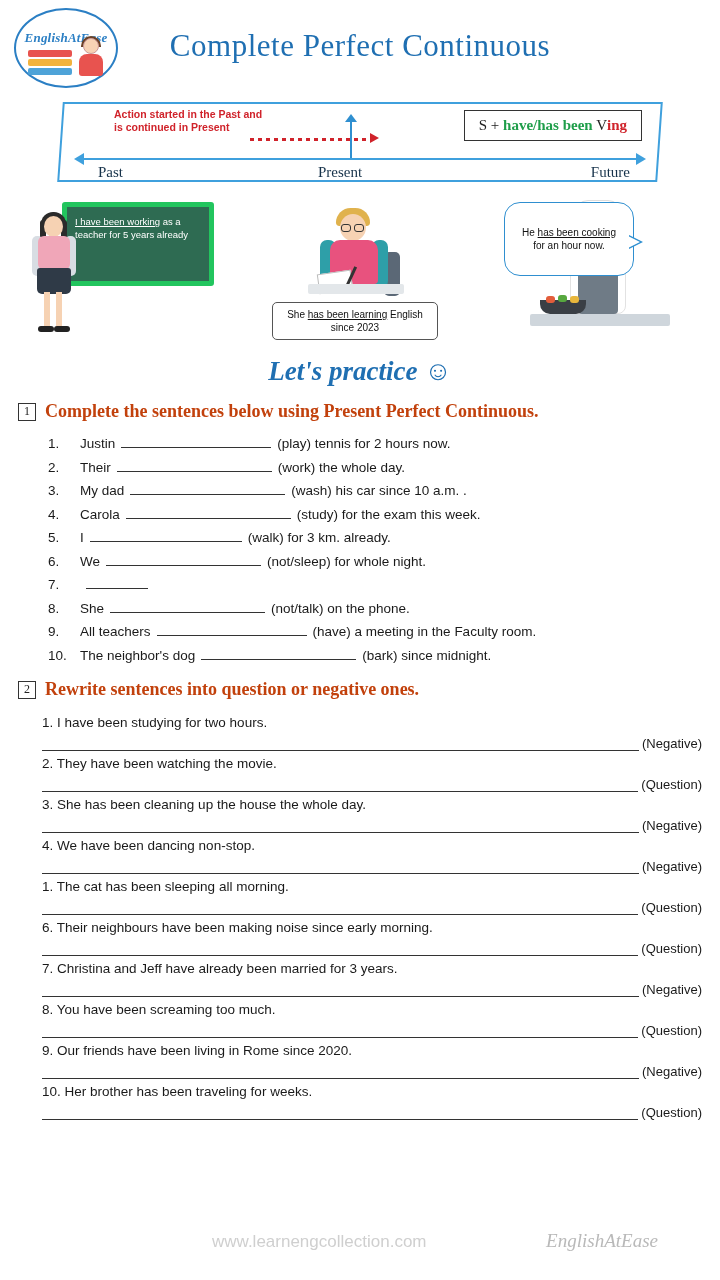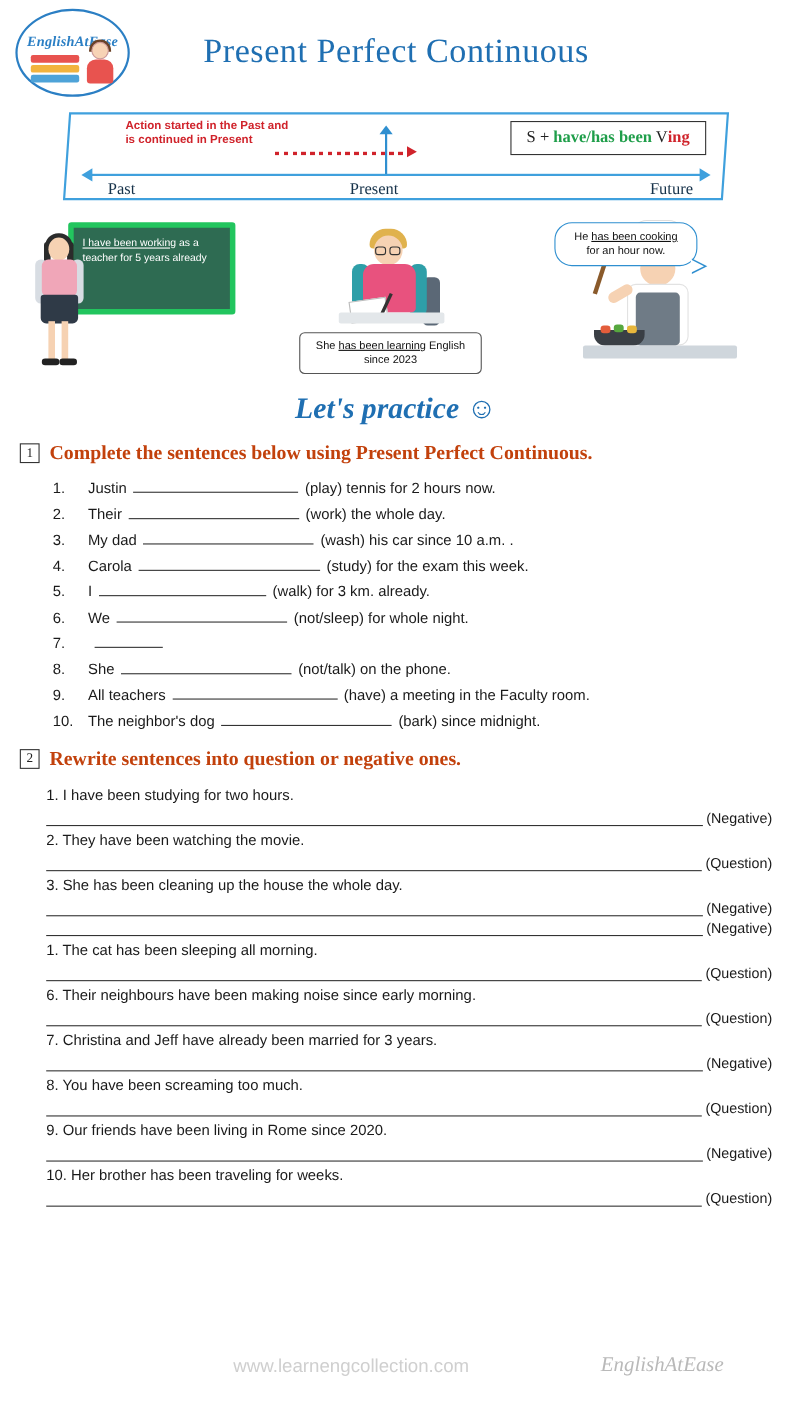--- a/index.html
+++ b/index.html
@@ -146,21 +146,21 @@
   .c-counter { position:absolute; left:0; top:110px; width:140px; height:12px; background:#cfd6dc; border-radius:2px; }
   .c-pan { position:absolute; left:10px; top:96px; width:46px; height:14px; background:#3a3f45; border-radius:0 0 10px 10px; }
   .c-food1 { position:absolute; left:16px; top:92px; width:9px; height:7px; background:#e35d3b; border-radius:3px; }
   .c-food2 { position:absolute; left:28px; top:91px; width:9px; height:7px; background:#57a83f; border-radius:3px; }
   .c-food3 { position:absolute; left:40px; top:92px; width:9px; height:7px; background:#e8b73c; border-radius:3px; }
 
   
   .bubble {
     position:absolute; background:#fff; border:1.5px solid #2f8fd0;
     border-radius:16px; font-size:10px; line-height:13px; text-align:center; color:#111;
-    padding:6px 10px;
+    padding:23px 10px;
   }
   .bubble-cook { right:86px; top:8px; width:130px; }
   .bubble-cook:after {
     content:""; position:absolute; right:-10px; top:32px;
     border-top:7px solid transparent; border-bottom:7px solid transparent; border-left:14px solid #2f8fd0;
   }
   .bubble-cook:before {
     content:""; position:absolute; right:-7px; top:33px; z-index:2;
     border-top:6px solid transparent; border-bottom:6px solid transparent; border-left:12px solid #fff;
   }
@@ -224,21 +224,21 @@
       <div class="lb lb1"></div>
         <div class="lb lb2"></div>
         <div class="lb lb3"></div>
     </div>
     <div class="logo-girl">
       <div class="girl-hair"></div>
         <div class="girl-head"></div>
         <div class="girl-body"></div>
     </div>
   </div>
-  <div class="title">Present Perfect Continuous</div>
+  <div class="title">Complete Perfect Continuous</div>
 </div>
 
 <div class="timeline-wrap">
   <div class="timeline-box"></div>
   <div class="tl-note" style="white-space:pre-line">Action started in the Past and
 is continued in Present</div>
   <div class="formula-box">
     <span>S +</span>
     <span class="f-green">have/has been</span>
     <span>V</span><span class="f-red">ing</span>
@@ -392,20 +392,21 @@
         </div>
       </div>
       <div class="ex2-item">
         <div class="ex2-q">3. She has been cleaning up the house the whole day.</div>
         <div class="ex2-answer">
           <div class="ex2-rule"></div>
           <div class="ex2-tag">(Negative)</div>
         </div>
       </div>
       <div class="ex2-item">
+        <div class="ex2-q">4. We have been dancing non-stop.</div>
         <div class="ex2-answer">
           <div class="ex2-rule"></div>
           <div class="ex2-tag">(Negative)</div>
         </div>
       </div>
       <div class="ex2-item">
         <div class="ex2-q">1. The cat has been sleeping all morning.</div>
         <div class="ex2-answer">
           <div class="ex2-rule"></div>
           <div class="ex2-tag">(Question)</div>

